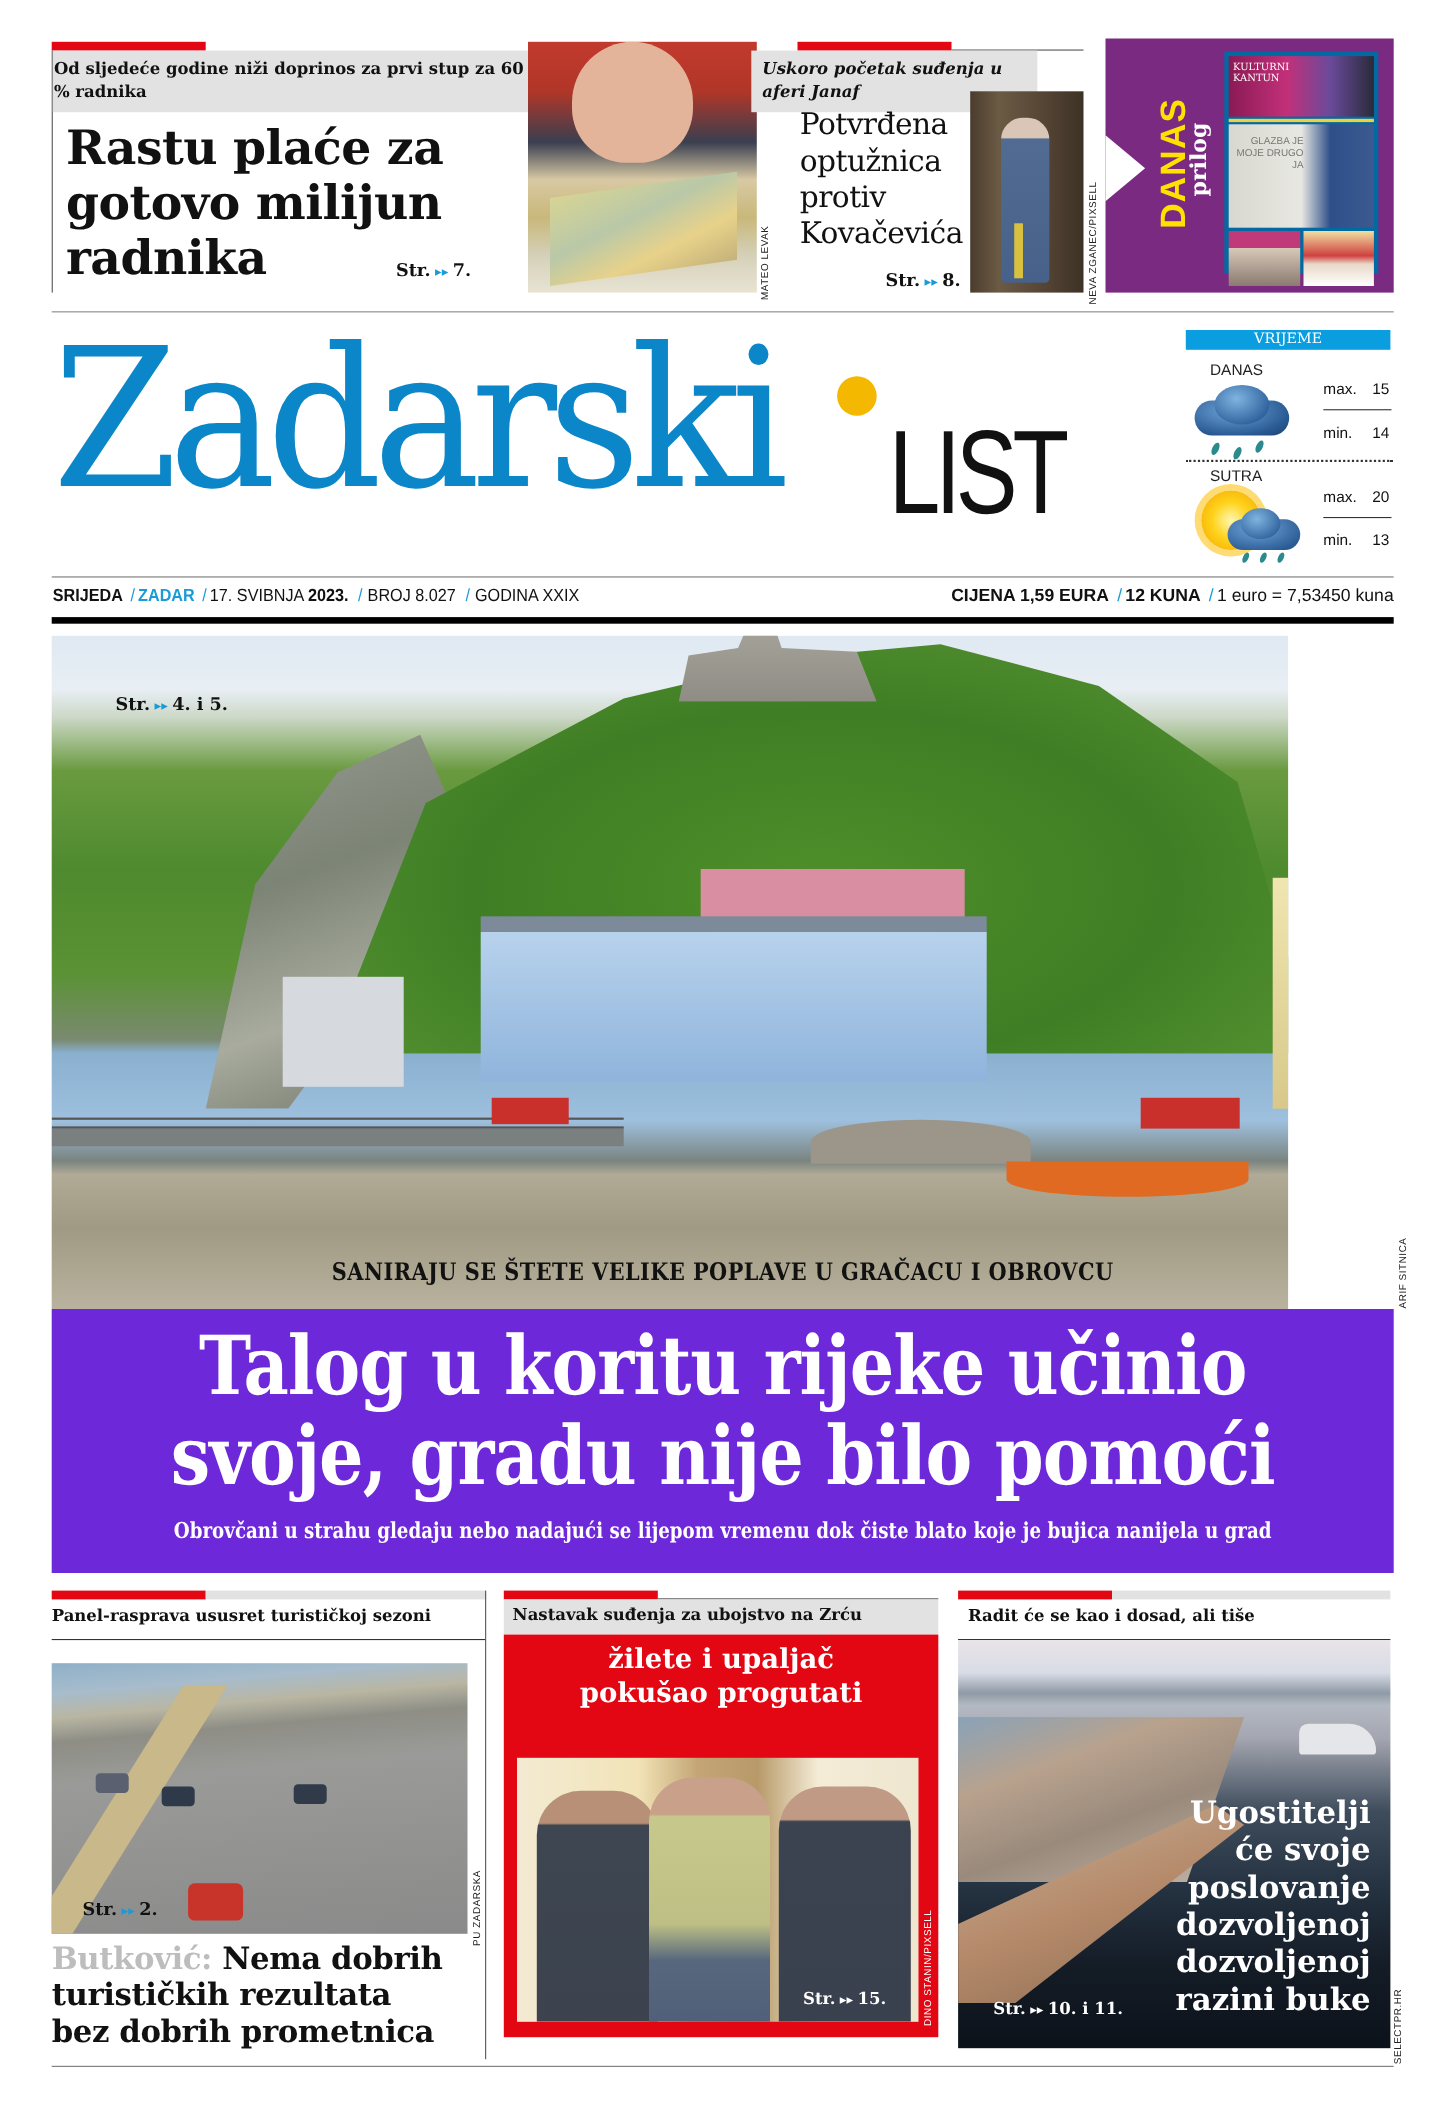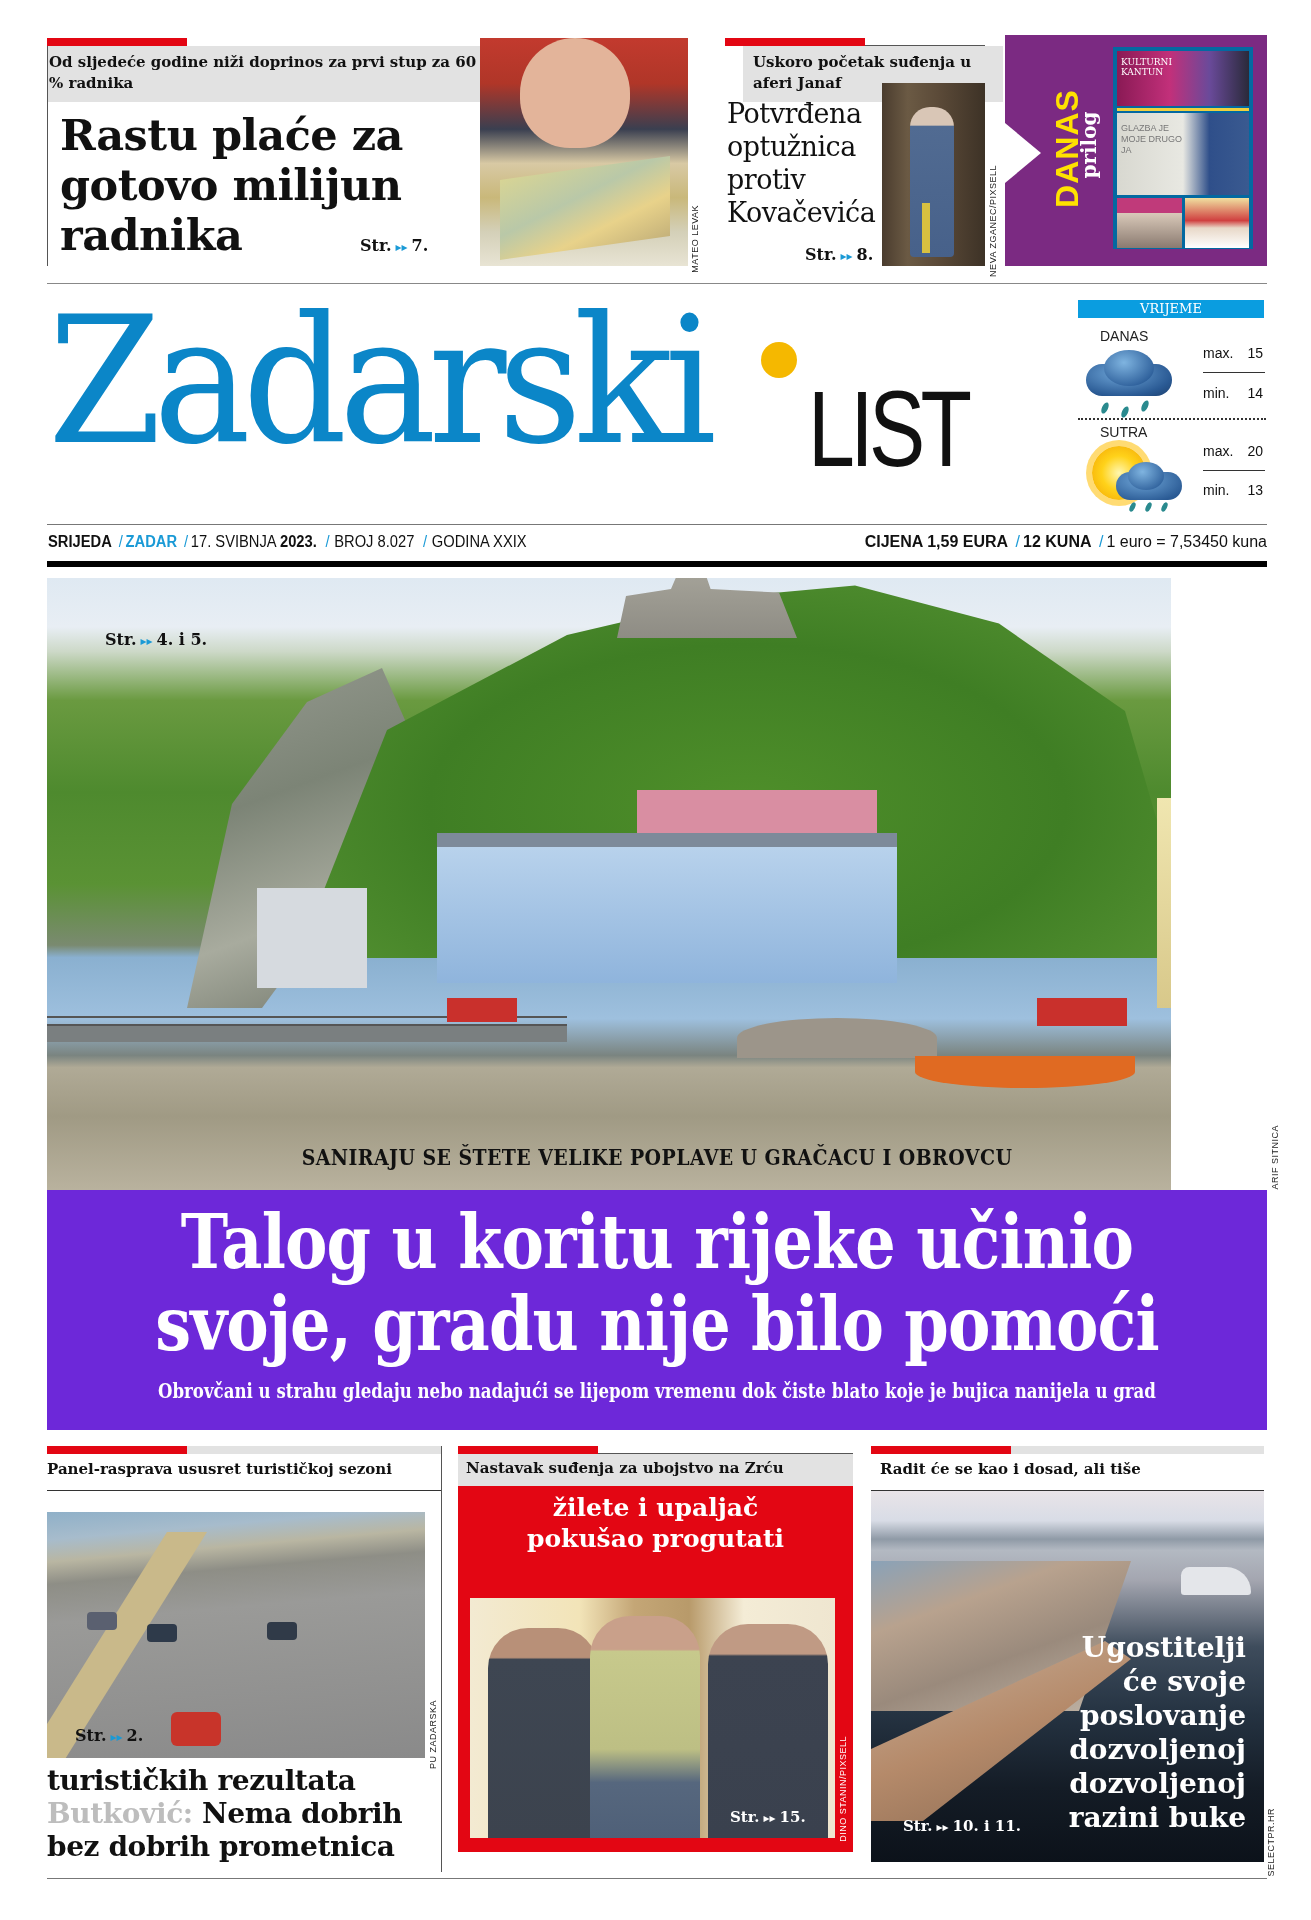--- a/index.html
+++ b/index.html
@@ -36,21 +36,21 @@
 </div>
 
 <div class="photo" style="left:480px;top:38px;width:208px;height:228px;background:linear-gradient(180deg,#c23a2e 0%,#b03628 20%,#3a3f50 40%,#d8c9a4 55%,#c9b87a 70%,#d4d0b8 85%,#e8e4d4 100%);">
   <div class="abs" style="left:40px;top:0;width:110px;height:110px;border-radius:50% 50% 45% 45%;background:#e3b49a;"></div>
   <div class="abs" style="left:20px;top:130px;width:170px;height:80px;background:linear-gradient(160deg,#d7d495 0%,#b9c8a8 40%,#e8d28a 70%,#c5b27a 100%);transform:skewY(-8deg);"></div>
 </div>
 <div class="credit" style="left:690px;top:205px;">MATEO LEVAK</div>
 
 <div class="redbar" style="left:725px;top:38px;width:140px;"></div>
 <div class="hline" style="left:865px;top:45px;width:120px;"></div>
-<div class="kicker-grey" style="left:743px;top:46px;width:260px;height:56px;padding:6px 10px;font-size:15px;line-height:21px;">
+<div class="kicker-grey" style="left:683px;top:46px;width:260px;height:56px;padding:6px 10px;font-size:15px;line-height:21px;font-style:italic;">
   <span>Uskoro početak suđenja u aferi Janaf</span>
 </div>
 <div class="abs" style="left:727px;top:97px;width:160px;font-family:'DejaVu Serif',serif;font-size:27px;line-height:33px;letter-spacing:-0.5px;">
   <div>Potvrđena</div>
   <div>optužnica</div>
   <div>protiv</div>
   <div>Kovačevića</div>
 </div>
 <div class="abs str" style="left:805px;top:245px;">
   <span>Str.</span><span class="arr">▸▸</span><span>8.</span>
@@ -68,21 +68,21 @@
     <div class="abs" style="left:-8px;top:58px;width:120px;text-align:center;transform:rotate(-90deg);font-family:'DejaVu Serif',serif;font-weight:bold;font-size:20px;color:#ffffff;">prilog</div>
   </div>
   <div class="abs" style="left:108px;top:12px;width:140px;height:202px;background:#0369a1;padding:4px;">
     <div style="width:100%;height:55px;background:linear-gradient(90deg,#8a1a55 0%,#c2307a 40%,#6a4a9a 70%,#2a2a3a 100%);position:relative;">
       <div style="position:absolute;left:4px;top:6px;font-family:'DejaVu Serif',serif;font-size:9px;color:#fff;line-height:10px;">
         <div>KULTURNI</div>
         <div>KANTUN</div>
       </div>
     </div>
     <div style="width:100%;height:3px;background:#f0d040;margin:2px 0;"></div>
-    <div style="width:100%;height:82px;background:linear-gradient(90deg,#d8d8d0 0%,#e8e8e2 50%,#2f4f8a 70%,#3a5a90 100%);position:relative;">
+    <div style="width:100%;height:94px;background:linear-gradient(90deg,#d8d8d0 0%,#e8e8e2 50%,#2f4f8a 70%,#3a5a90 100%);position:relative;text-align:right;">
       <div style="position:absolute;left:4px;top:10px;width:64px;font-family:'Liberation Sans',sans-serif;font-size:9px;color:#777;line-height:11px;">GLAZBA JE MOJE DRUGO JA</div>
     </div>
     <div style="display:flex;gap:3px;margin-top:3px;height:50px;">
       <div style="flex:1;background:linear-gradient(180deg,#c03a7a 0%,#c03a7a 30%,#d8c8b8 31%,#8a7a70 100%);"></div>
       <div style="flex:1;background:linear-gradient(180deg,#f0e0a0 0%,#d04040 45%,#e8d8c8 60%,#ffffff 100%);"></div>
     </div>
   </div>
 </div>
 
 <div class="hline" style="left:47px;top:283px;width:1220px;background:#888;"></div>
@@ -198,22 +198,22 @@
   <div class="abs" style="left:40px;top:100px;width:30px;height:18px;background:#5a6070;border-radius:4px;"></div>
   <div class="abs" style="left:100px;top:112px;width:30px;height:18px;background:#2e3a4a;border-radius:4px;"></div>
   <div class="abs" style="left:220px;top:110px;width:30px;height:18px;background:#303a48;border-radius:4px;"></div>
   <div class="abs" style="left:124px;top:200px;width:50px;height:34px;background:#c8342a;border-radius:6px;"></div>
   <div class="abs str" style="left:28px;top:214px;">
     <span>Str.</span><span class="arr">▸▸</span><span>2.</span>
   </div>
 </div>
 <div class="credit" style="left:428px;top:1700px;">PU ZADARSKA</div>
 <div class="abs serif-b" style="left:47px;top:1764px;width:395px;font-size:28px;line-height:33px;letter-spacing:-0.4px;white-space:nowrap;">
+  <div><span style="color:#bdbdbd;">Butković:</span> <span>Nema dobrih</span></div>
   <div>turističkih rezultata</div>
-  <div><span style="color:#bdbdbd;">Butković:</span> <span>Nema dobrih</span></div>
   <div>bez dobrih prometnica</div>
 </div>
 
 <div class="redbar" style="left:458px;top:1446px;width:140px;"></div>
 <div class="hline" style="left:598px;top:1453px;width:255px;background:#555;"></div>
 <div class="kicker-grey" style="left:458px;top:1454px;width:395px;height:32px;padding:5px 8px;font-size:15px;">
   <span>Nastavak suđenja za ubojstvo na Zrću</span>
 </div>
 <div class="abs" style="left:458px;top:1486px;width:395px;height:366px;background:#e30613;">
   <div class="abs serif-b" style="left:0;top:6px;width:395px;text-align:center;color:#fff;font-size:25px;line-height:31px;white-space:nowrap;">

